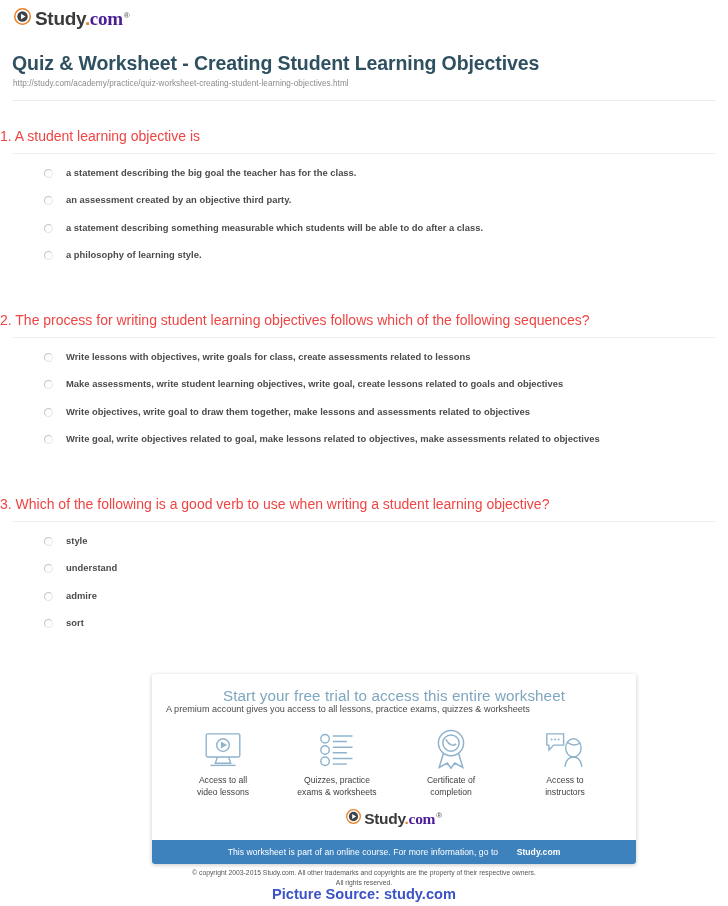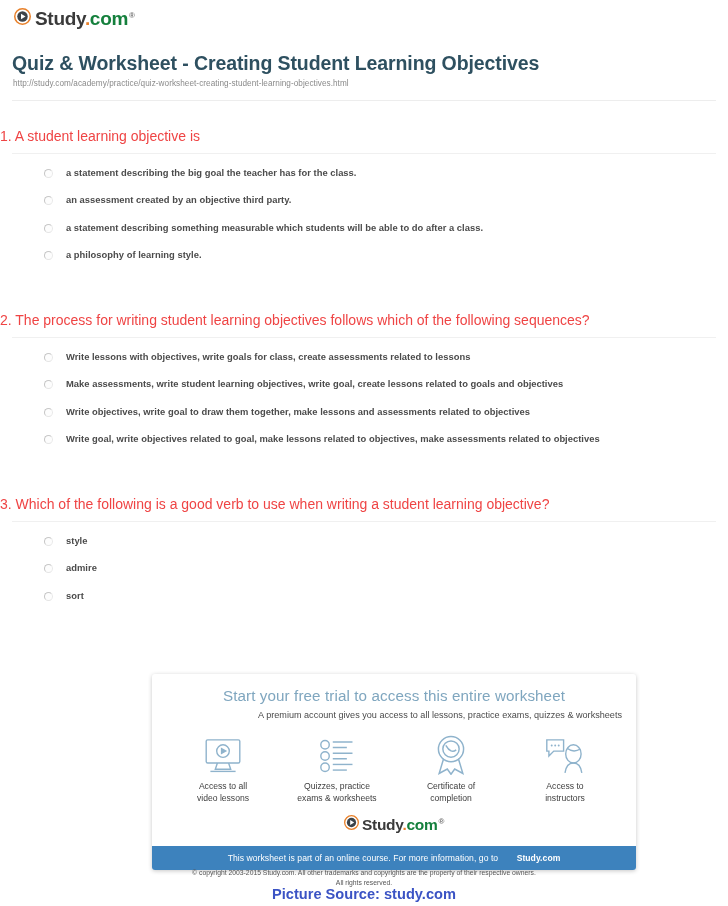--- a/index.html
+++ b/index.html
@@ -24,21 +24,21 @@
     display: flex; align-items: center; gap: 4px;
   }
   .brand-mark { display: block; }
   .brand-word {
     font-size: 19px;
     font-weight: 600;
     color: #3a3a3a;
     letter-spacing: -0.3px;
     line-height: 1;
   }
-  .brand-word .dotcom { color: #15803d; }
+  .brand-word .dotcom { color: #4c1d95; font-family: Liberation Serif, serif; }
   .brand-word .dot { color: #e8802a; }
   .brand-tm {
     font-size: 8px; color: #6f6f6f;
     vertical-align: super; margin-left: 1px;
   }
 
   .title {
     position: absolute;
     left: 12px; top: 52px;
     font-size: 19.5px;
@@ -110,24 +110,24 @@
   }
   .promo-inner { padding: 13px 14px 8px 14px; }
   .promo-title {
     text-align: center;
     font-size: 15.2px;
     color: #7fa6bf;
     font-weight: normal;
     letter-spacing: 0.1px;
   }
   .promo-sub {
-    text-align: right;
+    text-align: left;
     font-size: 9.1px;
     color: #4a4a4a;
-    margin-top: 6px;
+    margin-top: 0;
   }
   .features {
     display: flex;
     margin-top: 13px;
   }
   .feature {
     flex: 1 1 0;
     text-align: center;
     padding: 0 3px;
   }
@@ -238,20 +238,24 @@
     </ul>
   </div>
 
   <div class="question-block" style="top:496px">
     <div class="q-text">3. Which of the following is a good verb to use when writing a student learning objective?</div>
     <div class="q-rule"></div>
     <ul class="answers">
       <li class="answer">
         <span class="radio"></span>
         <span class="ans-label">style</span>
+      </li>
+      <li class="answer">
+        <span class="radio"></span>
+        <span class="ans-label">understand</span>
       </li>
       <li class="answer">
         <span class="radio"></span>
         <span class="ans-label">admire</span>
       </li>
       <li class="answer">
         <span class="radio"></span>
         <span class="ans-label">sort</span>
       </li>
     </ul>

